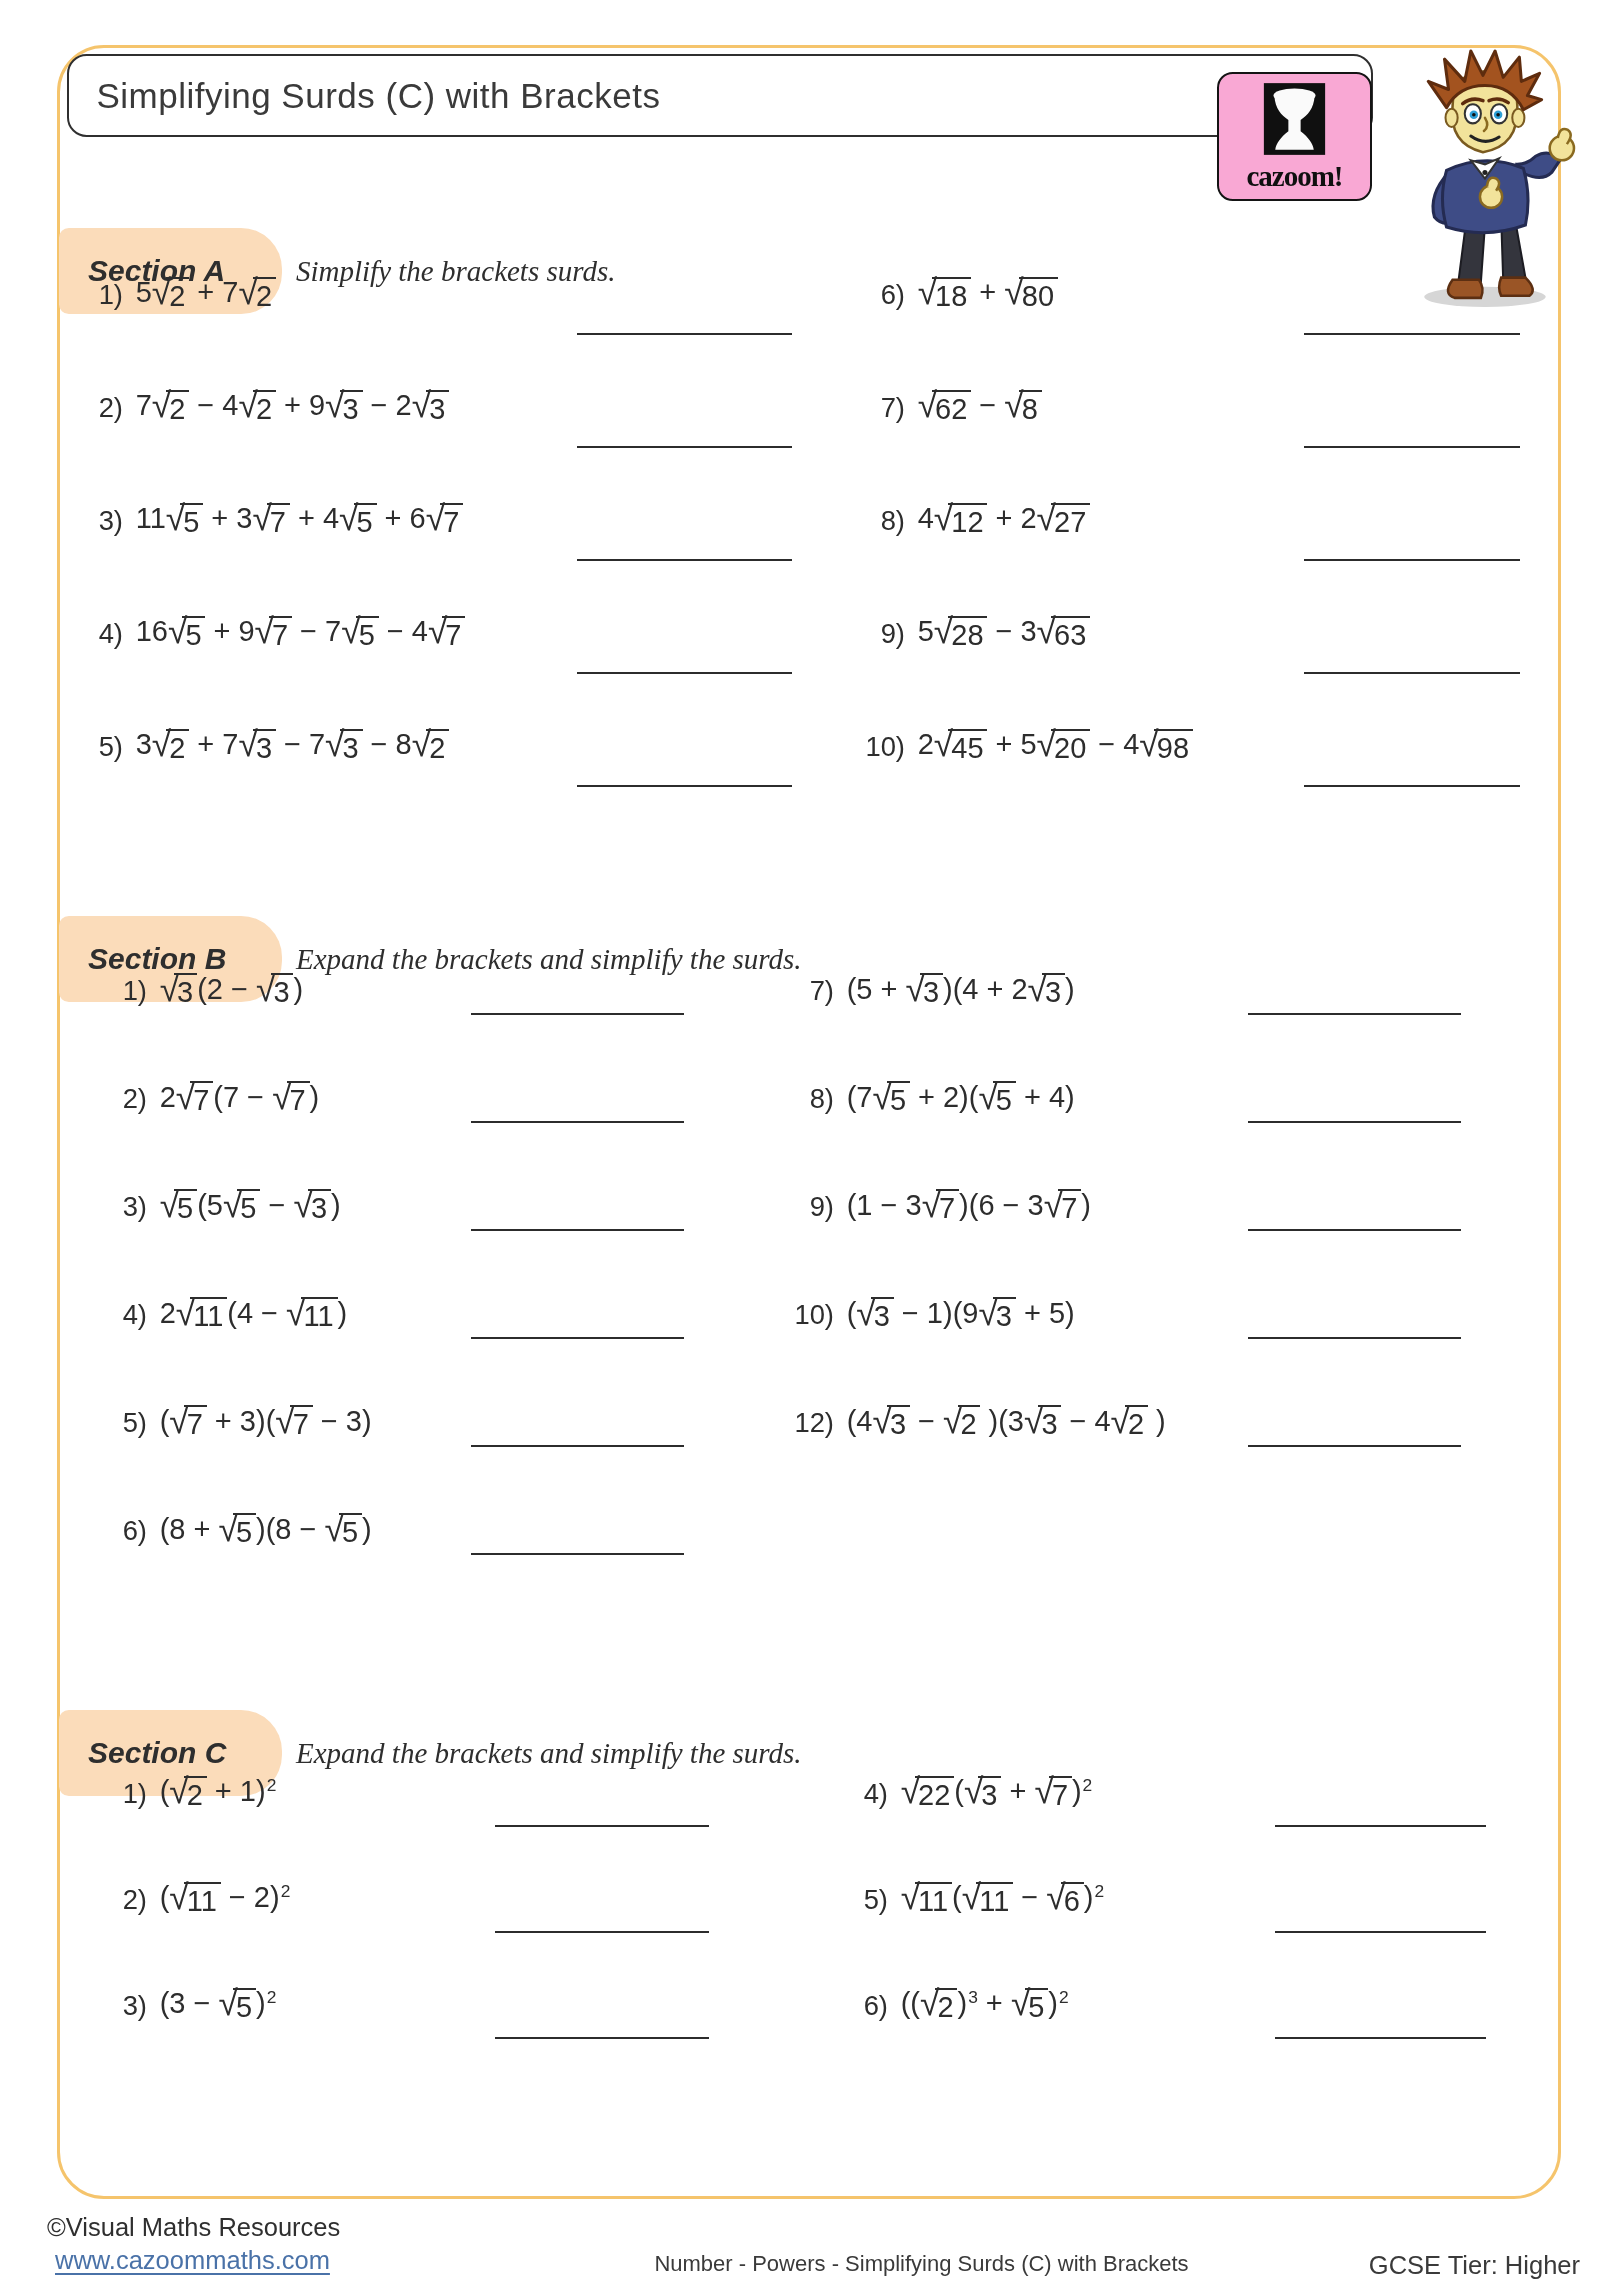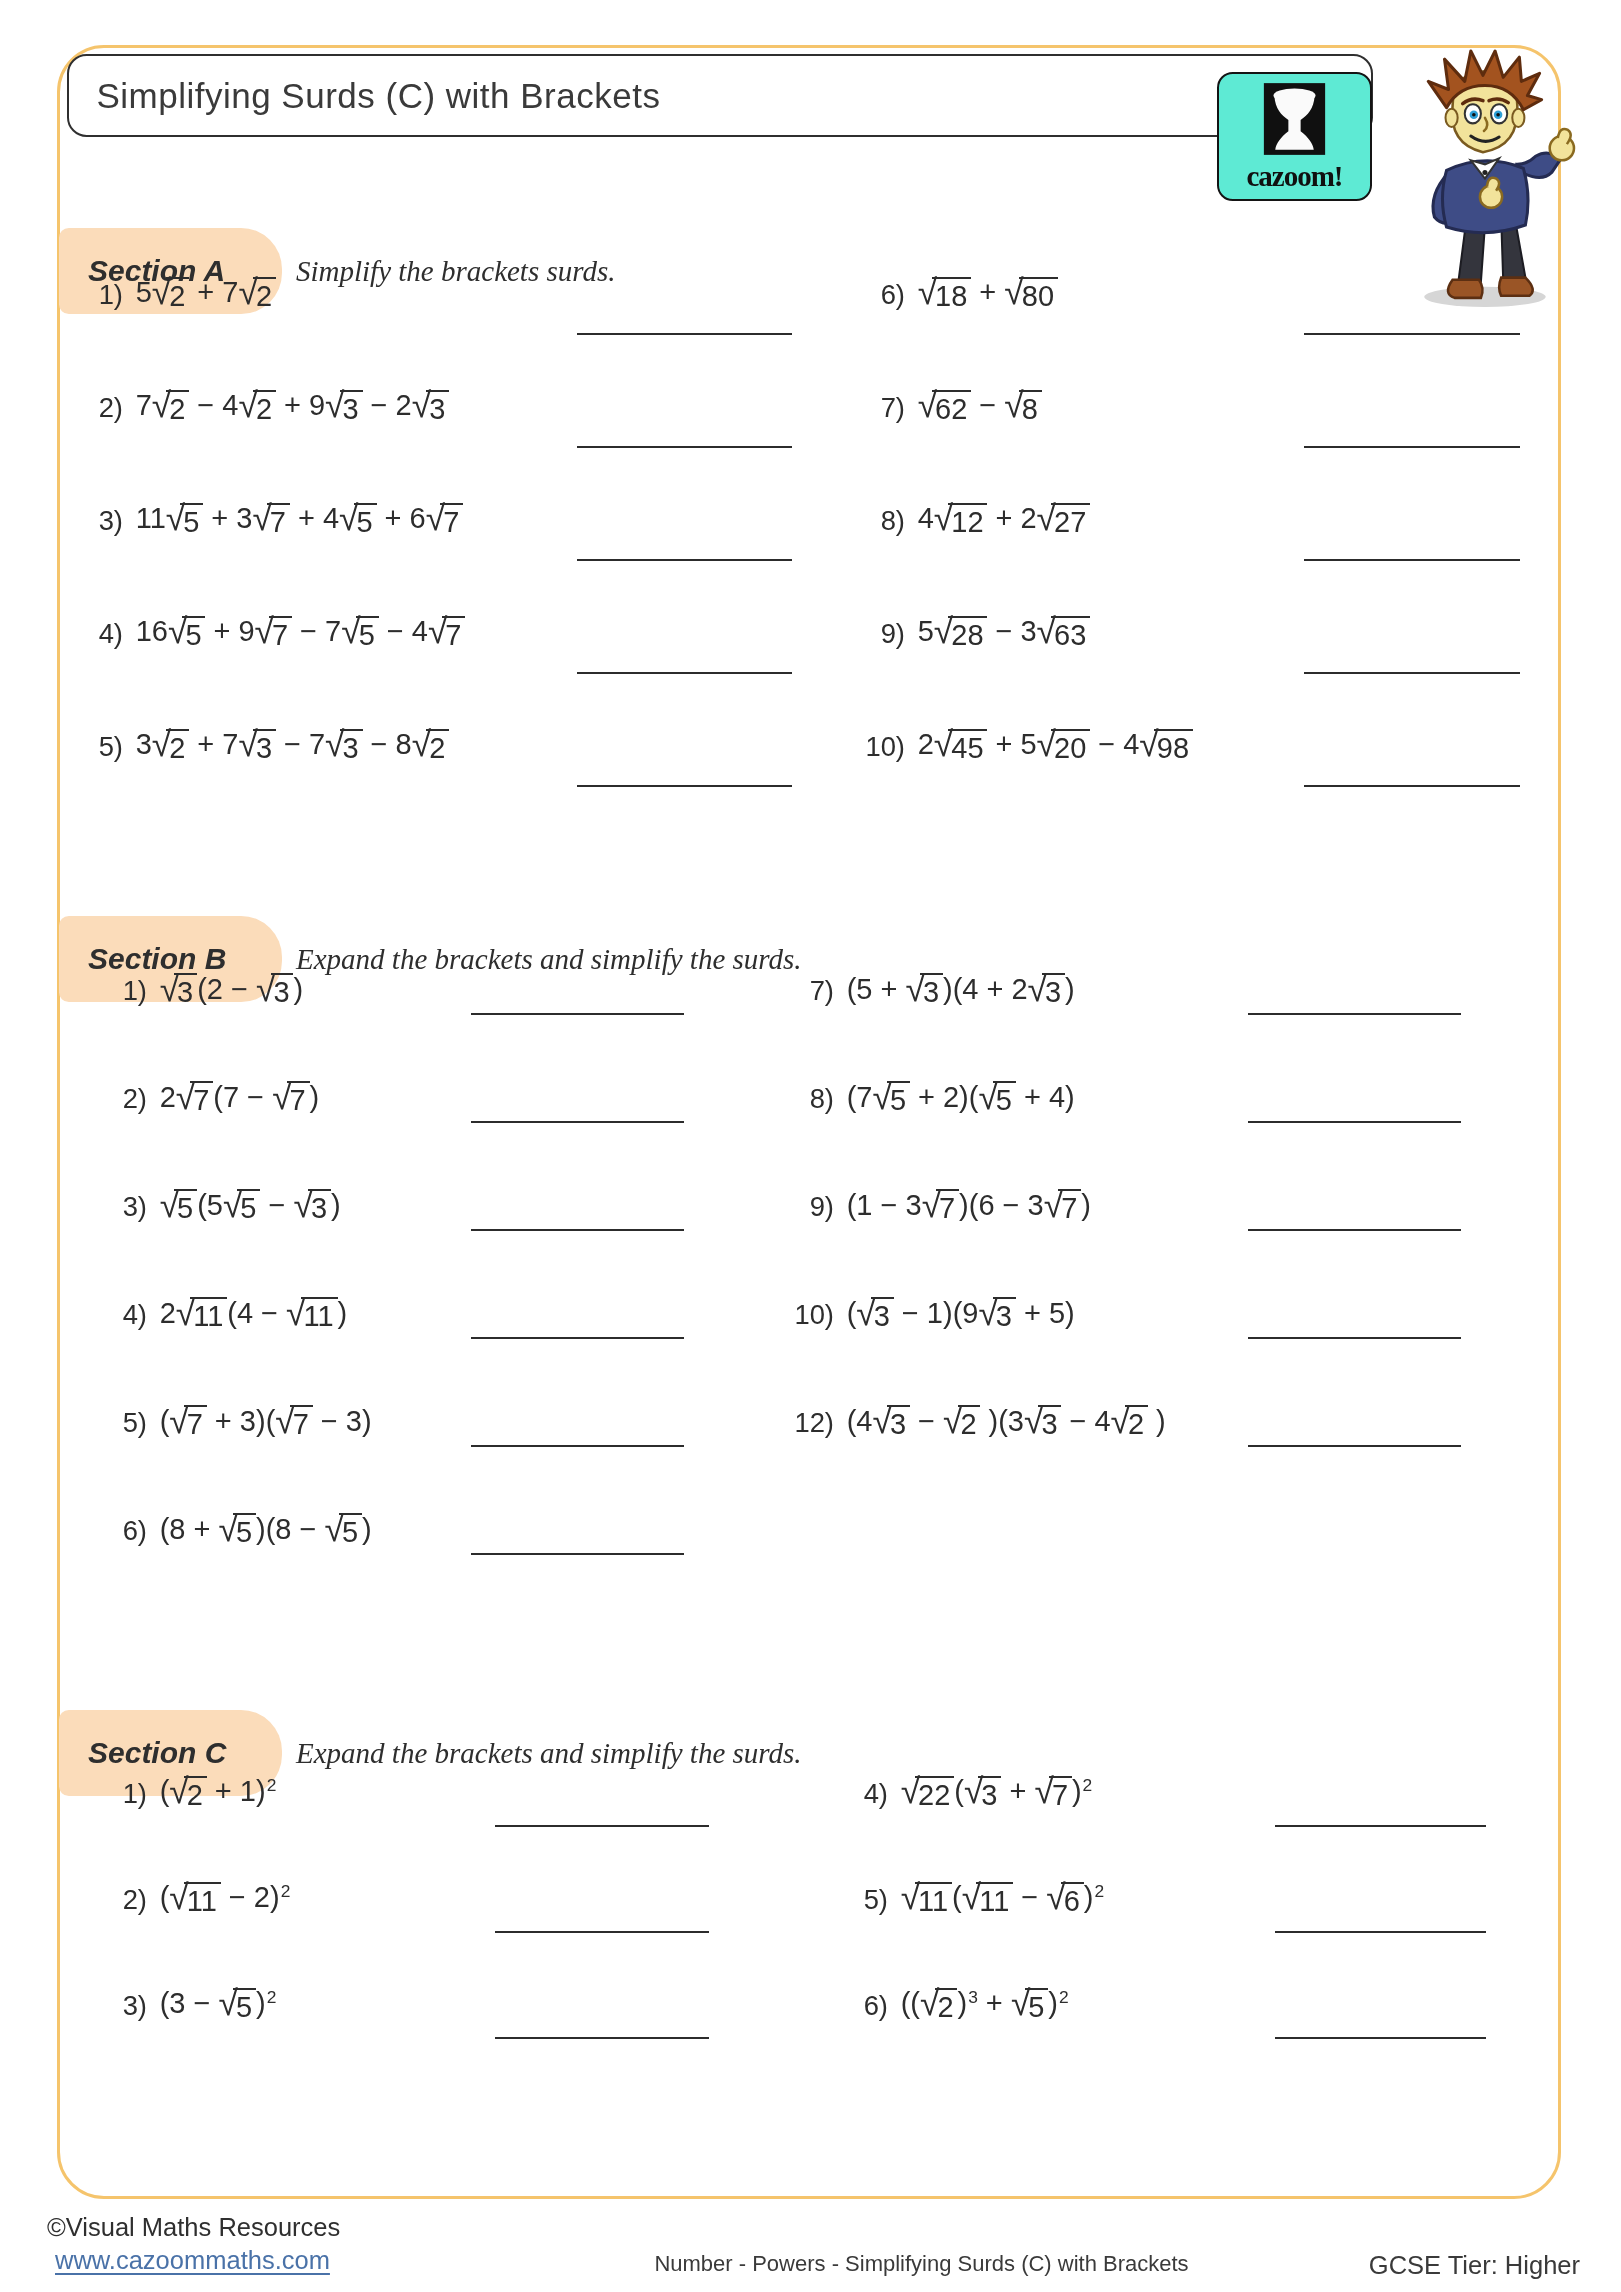--- a/index.html
+++ b/index.html
@@ -19,21 +19,21 @@
   .title-box {
     position:absolute; left:67px; top:54px; width:1306px; height:83px;
     border:2.9px solid #2f2f2f; border-radius:19.6px; background:#fff;
     display:flex; align-items:center; padding-left:27.4px; z-index:2;
   }
   .title { font-size:35px; font-weight:normal; color:#3a3a3a; letter-spacing:0.5px; }
 
   
   .logo-badge {
     position:absolute; left:1217px; top:72px; width:155px; height:129px;
-    background:#5eead4; border:2.9px solid #141414; border-radius:15.7px; z-index:3;
+    background:#f9a8d4; border:2.9px solid #141414; border-radius:15.7px; z-index:3;
     display:flex; flex-direction:column; align-items:center; padding-top:7.8px;
   }
   .logo-text {
     font-family:"Liberation Serif", serif; font-weight:bold; font-size:29px;
     color:#101010; letter-spacing:-1px; margin-top:0px;
   }
 
   .mascot { position:absolute; left:1380px; top:47px; width:216px; height:263px; z-index:2; }
 
   

